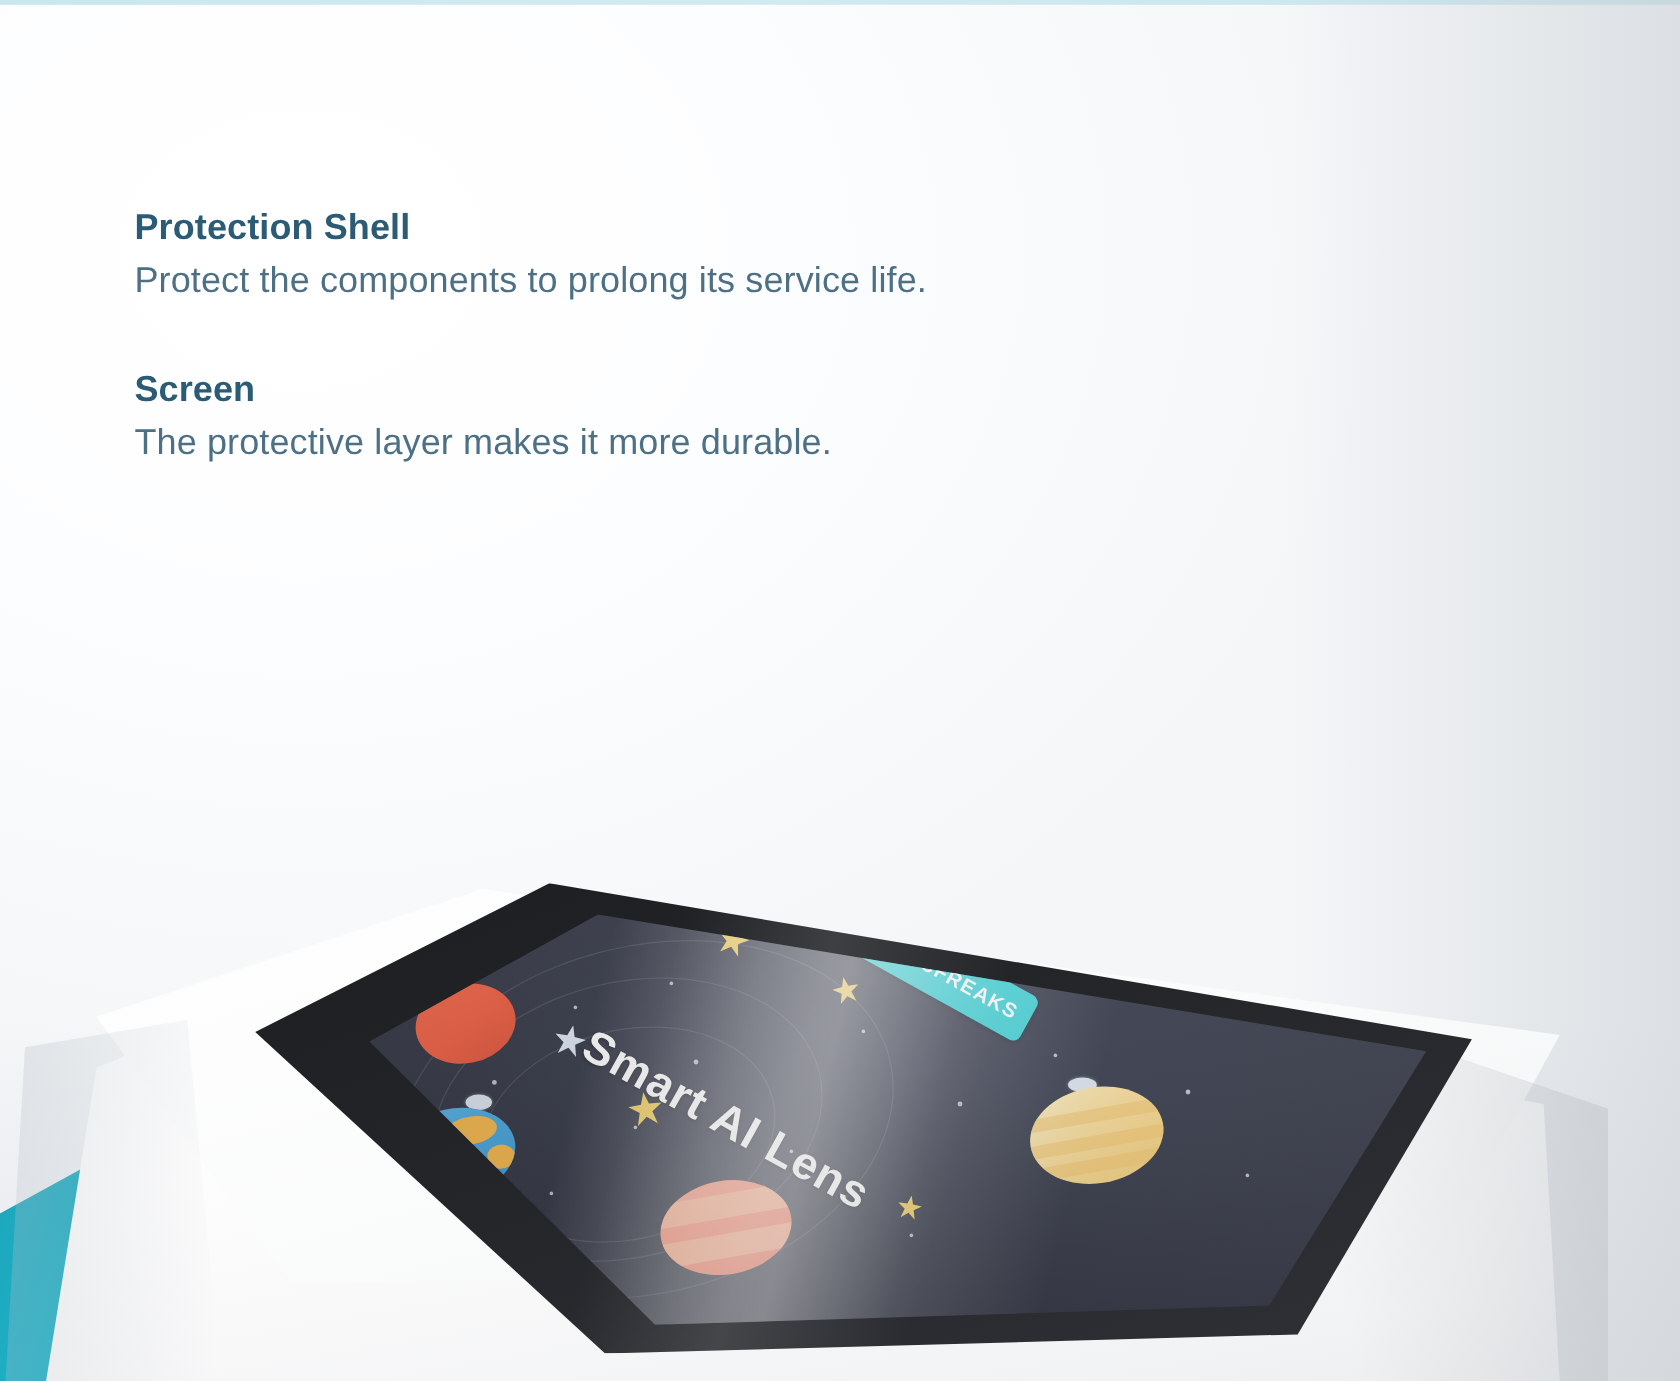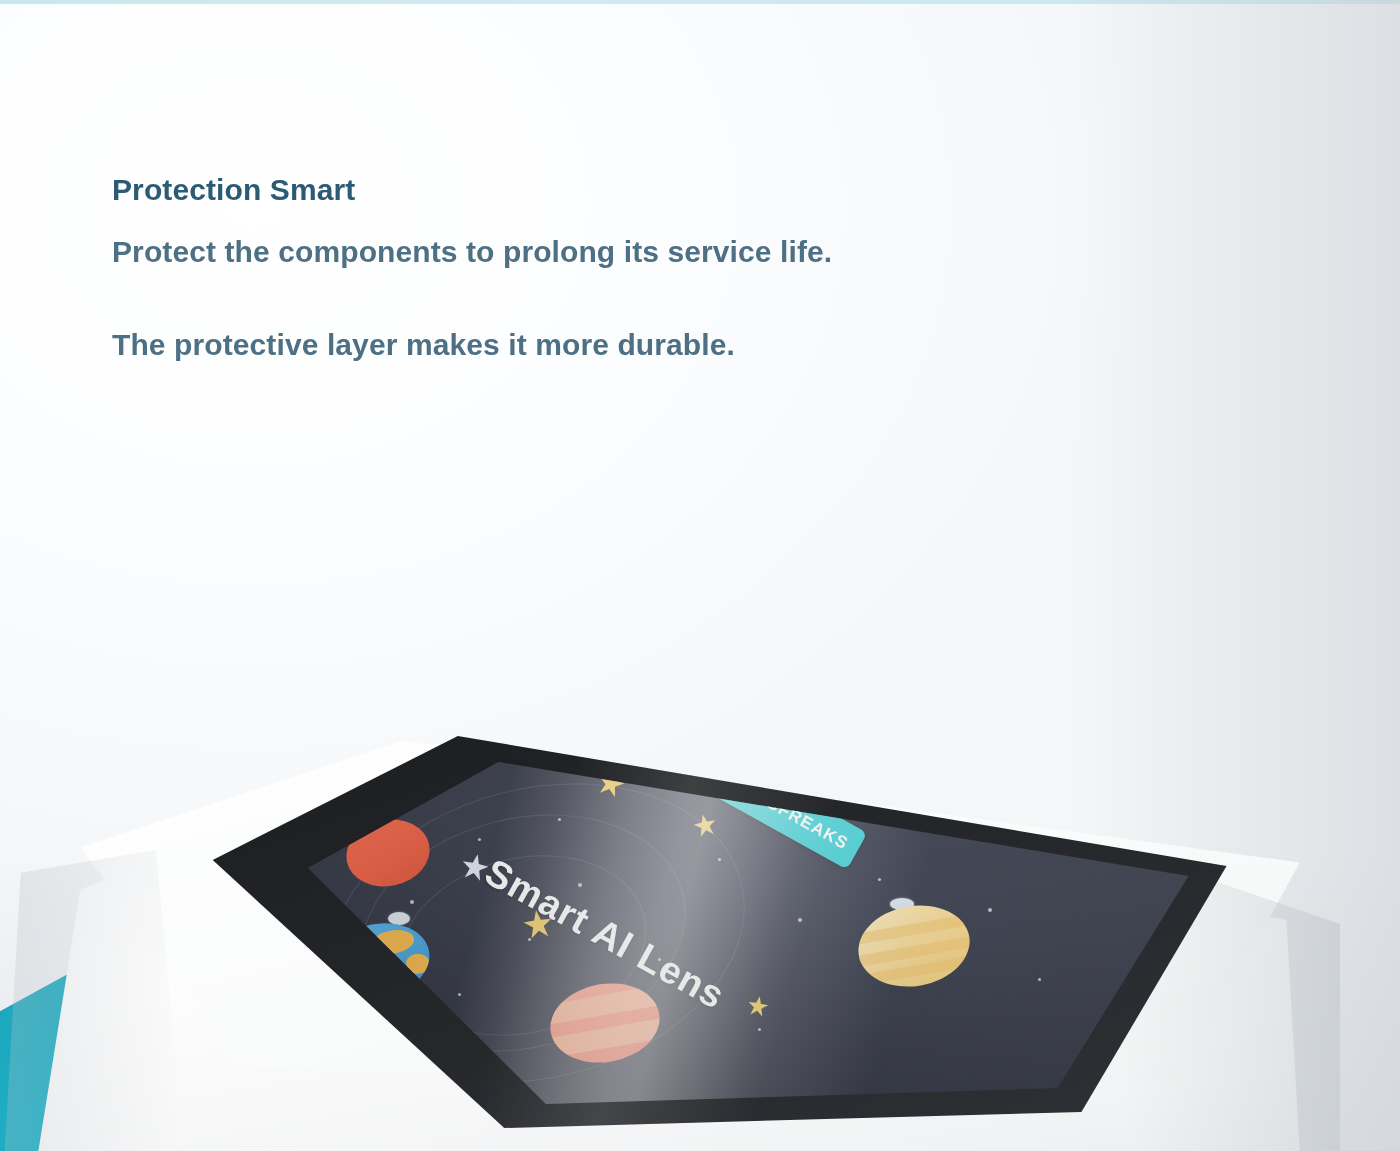--- a/index.html
+++ b/index.html
@@ -50,22 +50,22 @@
 
   .feature { margin-top:0; }
   #feature-protection { margin-top:72px; }
   #feature-screen     { margin-top:50px; }
 
   .feature-title {
     font-size:30px; font-weight:700; color:#2c5b75;
     line-height:1.35; letter-spacing:.1px;
   }
   .feature-desc {
-    font-size:30px; font-weight:700; color:#4e7085;
-    line-height:1.45; margin-top:19px; letter-spacing:.1px;
+    font-size:30px; font-weight:400; color:#4e7085;
+    line-height:1.45; margin-top:1px; letter-spacing:.1px;
   }
 
   
   #device { position:absolute; left:-60px; top:600px; width:1460px; height:620px; }
 
   #teal-accent {
     position:absolute; left:30px; top:352px; width:300px; height:270px;
     background:#1fb6cd;
     clip-path:polygon(0% 28%, 46% 0%, 100% 52%, 100% 100%, 0% 100%);
     filter:blur(.4px);
@@ -223,25 +223,26 @@
   <div id="top-accent-line"></div>
   <div id="bg-shade-right"></div>
   <div id="bg-shade-bottom"></div>
 
   <div id="text-block">
 
     <div class="headline">
     </div>
 
     <div class="feature" id="feature-protection">
-      <div class="feature-title">Protection Smart</div>
+      <div class="feature-title">Protection Shell</div>
       <div class="feature-desc">Protect the components to prolong its service life.</div>
     </div>
 
     <div class="feature" id="feature-screen">
+      <div class="feature-title">Screen</div>
       <div class="feature-desc">The protective layer makes it more durable.</div>
     </div>
 
   </div>
 
   <div id="device">
 
     <div id="teal-accent"></div>
     <div id="teal-accent-shadow"></div>
 

